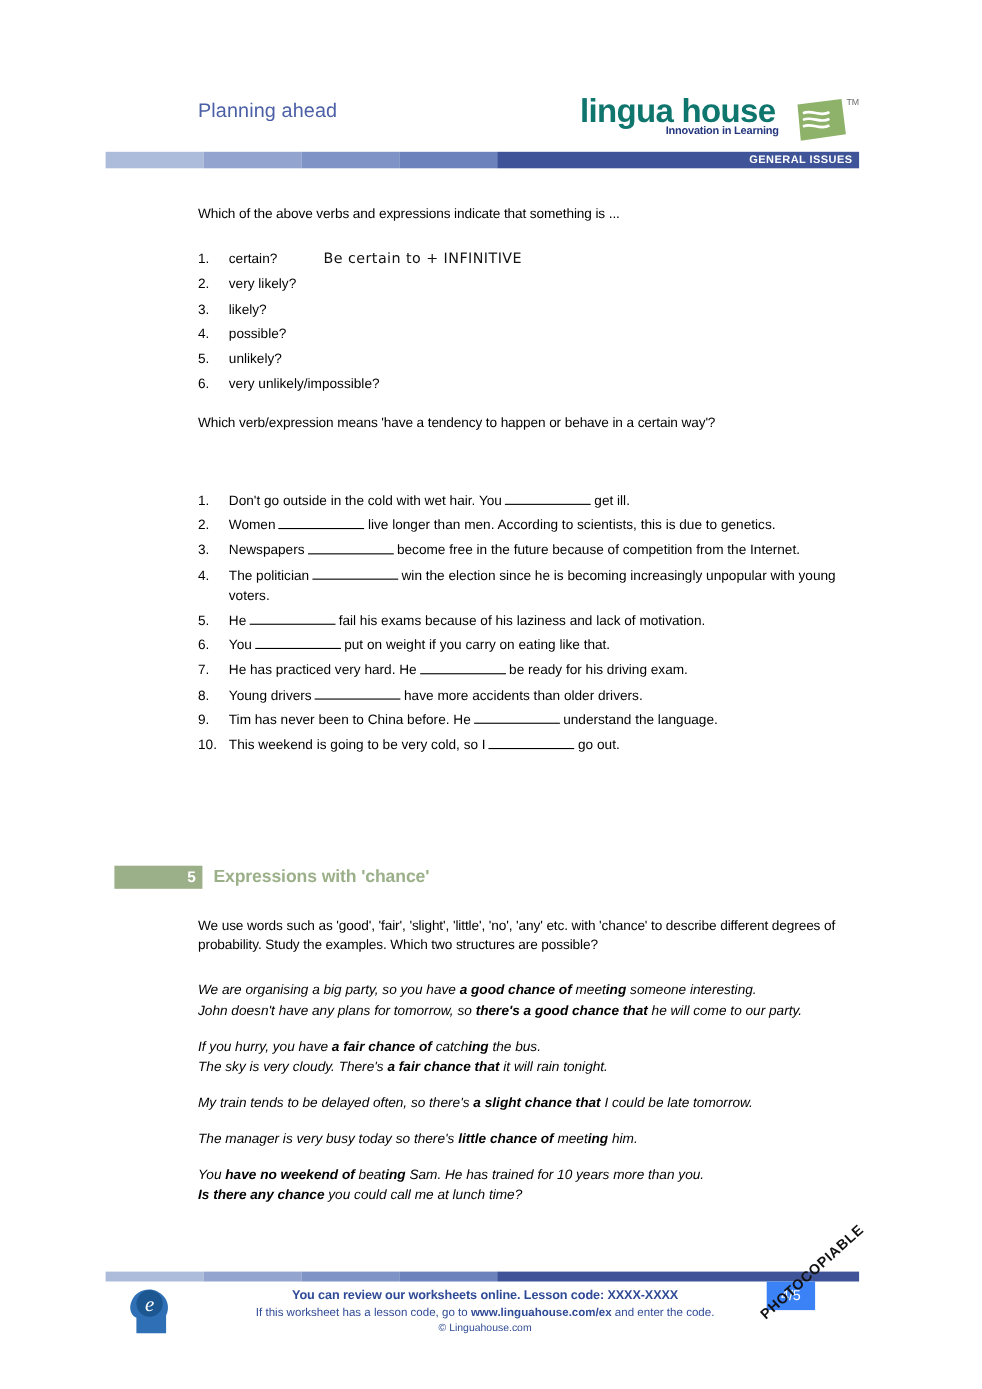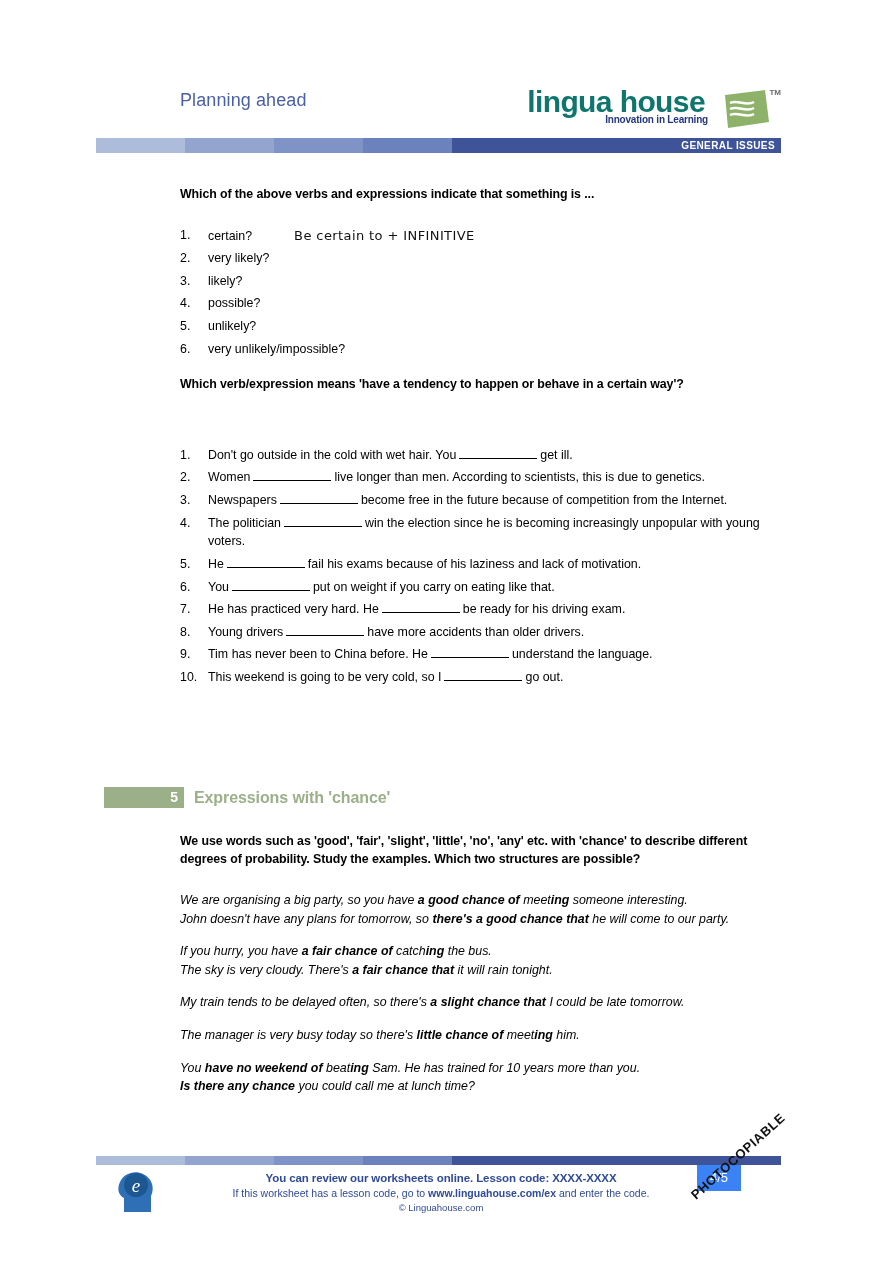--- a/index.html
+++ b/index.html
@@ -73,21 +73,21 @@
     top: 1px;
     width: 52px;
     height: 40px;
   }
   .logo-tm {
     position: absolute;
     right: 0px;
     top: 0px;
     font-size: 8px;
     color: #6b6b6b;
-    font-weight: bold;
+    font-weight: normal;
     text-align: right;
   }
 
   
   .colorbar {
     position: absolute;
     left: 96px;
     top: 138px;
     width: 685px;
     height: 15px;
@@ -114,21 +114,21 @@
   
   .content {
     position: absolute;
     left: 180px;
     top: 186px;
     width: 602px;
     font-size: 12.4px;
     line-height: 1.42;
   }
   .q-bold {
-    font-weight: bold;
+    font-weight: normal;
     font-size: 12.4px;
     letter-spacing: -0.1px;
   }
   .gap-sm { height: 14px; }
   .gap-md { height: 22px; }
   .gap-lg { height: 30px; }
 
   ol.numlist {
     list-style: none;
     margin: 0;

